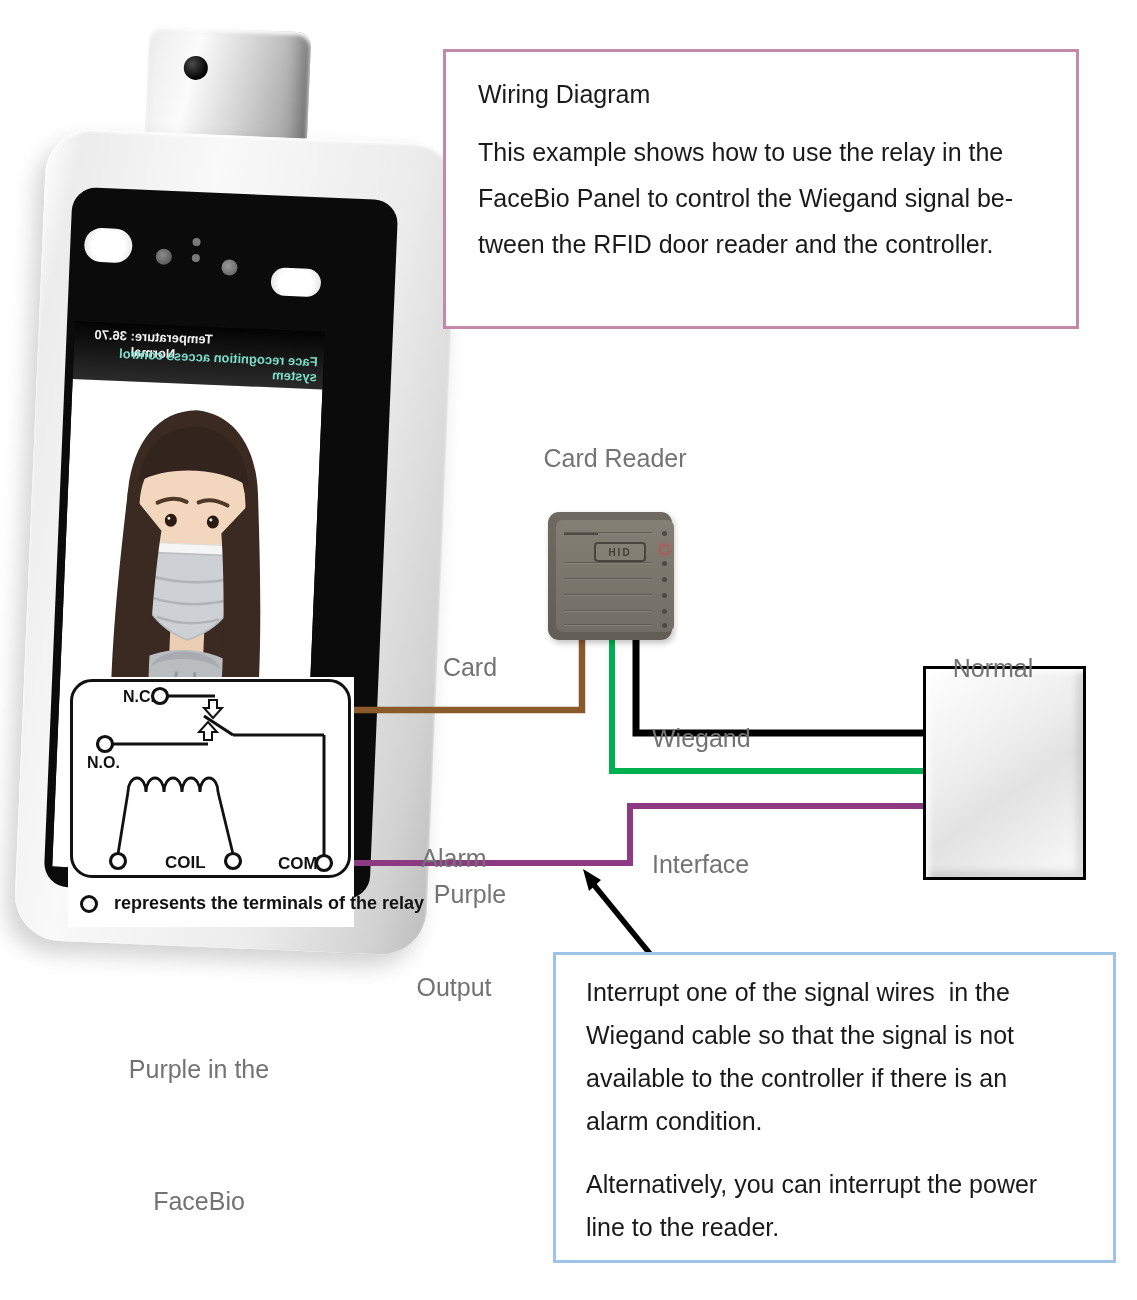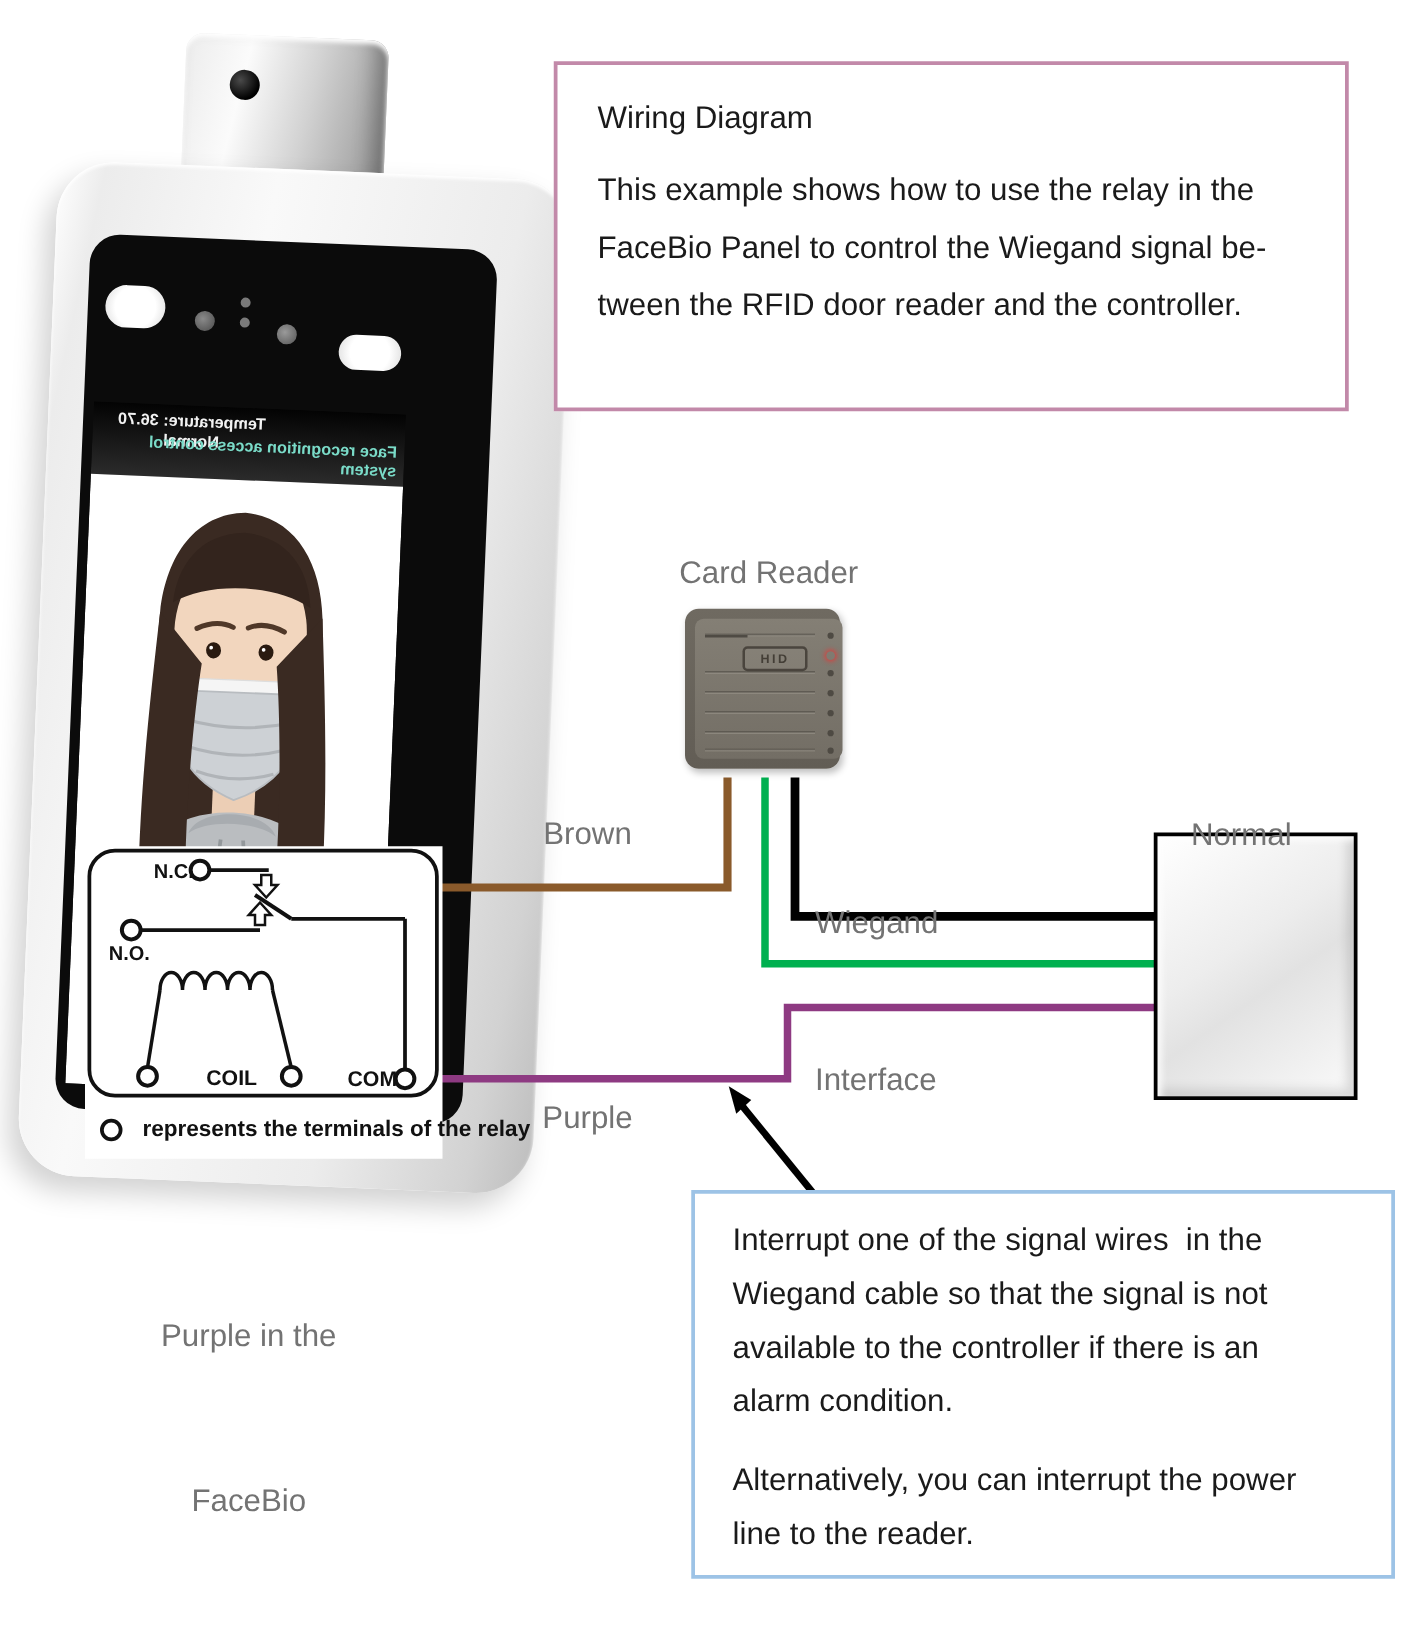--- a/index.html
+++ b/index.html
@@ -40,21 +40,21 @@
   .screen-photo{left:0;top:58px;width:250px;height:488px;background:#ffffff;}
 
   
   .relay-overlay{left:68px;top:677px;width:286px;height:250px;background:#ffffff;z-index:5;}
   .relay-box{position:absolute;left:2px;top:2px;width:275px;height:193px;border:3.5px solid #111;border-radius:22px;background:#fff;}
   .relay-legend{position:absolute;left:12px;top:216px;display:flex;align-items:center;gap:16px;}
   .legend-circle{width:12px;height:12px;border:3px solid #111;border-radius:50%;background:#fff;}
   .legend-text{font-size:18px;font-weight:bold;color:#111;white-space:nowrap;}
 
   
-  .card-reader{left:548px;top:487px;width:124px;height:128px;border-radius:11px;z-index:3;
+  .card-reader{left:548px;top:512px;width:124px;height:128px;border-radius:11px;z-index:3;
                background:linear-gradient(#6f6a61,#625d55);box-shadow:2px 3px 6px rgba(0,0,0,0.25);}
   .reader-face{position:absolute;left:8px;top:8px;width:118px;height:112px;border-radius:7px;
                background:linear-gradient(#847f75,#736e65);overflow:hidden;}
   .ridge{position:absolute;left:8px;right:22px;height:2px;background:linear-gradient(#4f4b44,#9a958b);}
   .reader-dot{position:absolute;right:7px;width:5px;height:5px;border-radius:50%;background:#4e4a43;}
   .reader-led{position:absolute;right:6px;width:7px;height:7px;border-radius:50%;
               box-shadow:0 0 4px 1px rgba(255,40,40,0.8);}
   .hid-plate{position:absolute;left:38px;top:22px;width:48px;height:16px;border:2px solid rgba(55,50,43,0.75);
              border-radius:4px;font-size:10px;font-weight:bold;letter-spacing:2px;color:#433e36;
              display:flex;align-items:center;justify-content:center;background:rgba(255,255,255,0.04);}
@@ -222,27 +222,31 @@
 
   <div class="abs info-box">
     <div class="info-title">Wiring Diagram</div>
     <div class="info-line">This example shows how to use the relay in the</div>
     <div class="info-line">FaceBio Panel to control the Wiegand signal be-</div>
     <div class="info-line">tween the RFID door reader and the controller.</div>
   </div>
 
   <div class="abs lbl lbl-center card-reader-label">Card Reader</div>
 
-  <div class="abs lbl lbl-center brown-label">Brown</div>
+  <div class="abs lbl lbl-center brown-label">Card</div>
 
   <div class="abs lbl wiegand-label">
     <div>Wiegand</div>
     <div>Interface</div>
   </div>
 
+  <div class="abs lbl lbl-center alarm-label">
+    <div>Alarm</div>
+    <div>Output</div>
+  </div>
 
   <div class="abs lbl lbl-center purple-label">Purple</div>
 
   <div class="abs lbl lbl-center access-label">
     <div>Normal</div>
   </div>
 
   <div class="abs lbl lbl-center relay-caption">
     <div>Purple in the</div>
     <div>FaceBio</div>

